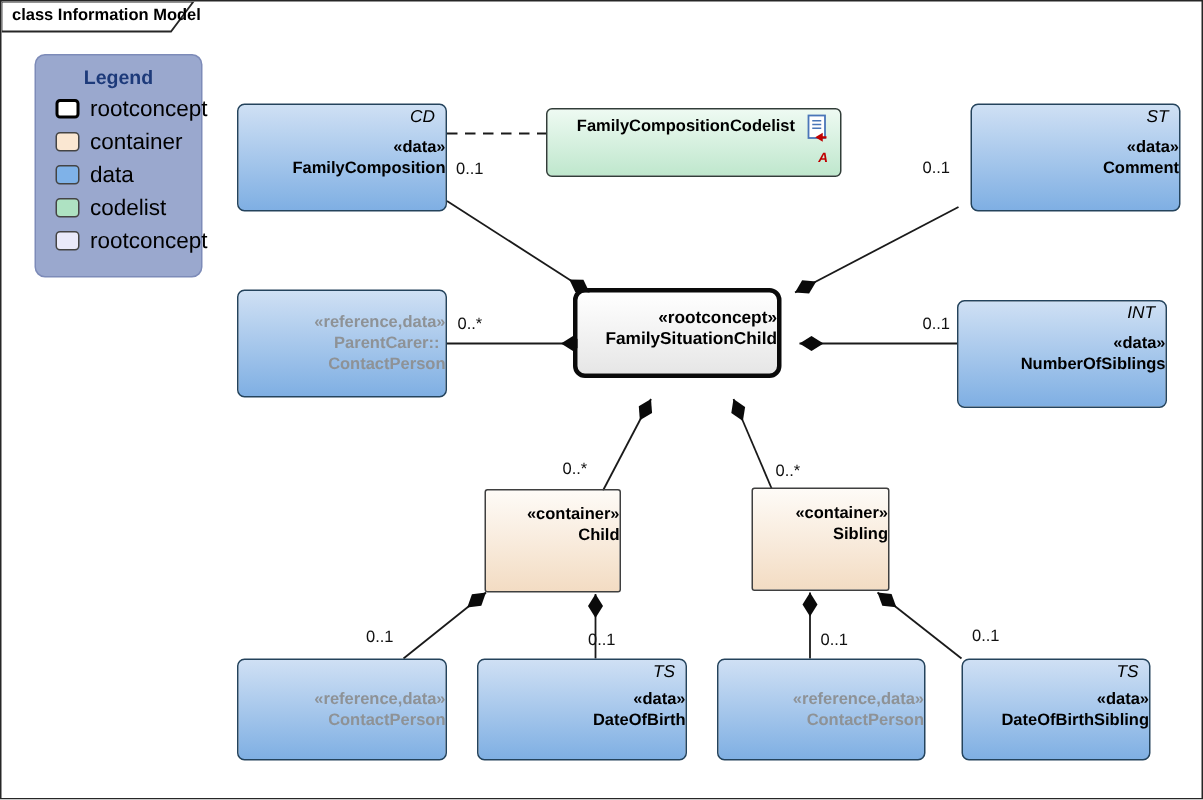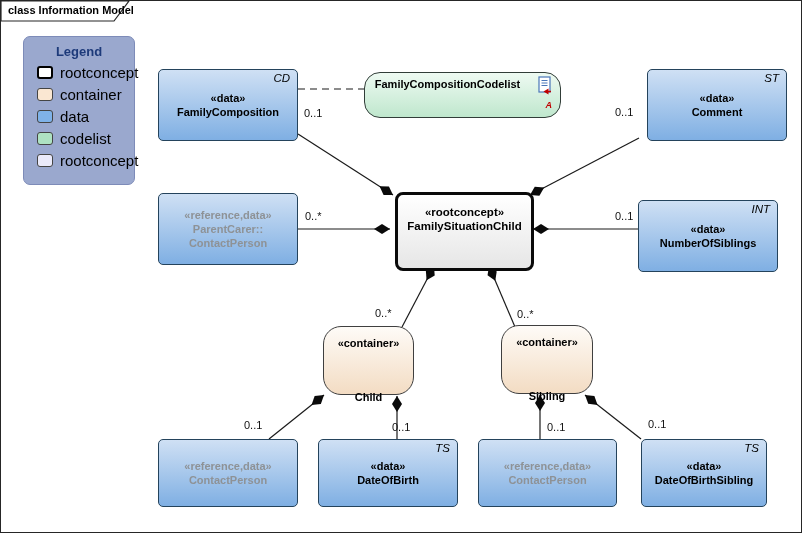--- a/index.html
+++ b/index.html
@@ -17,33 +17,33 @@
   
   .legend{position:absolute;left:22px;top:35px;width:112px;height:149px;
     background:#9aa8ce;border:1px solid #7d8bb8;border-radius:7px;box-sizing:border-box;}
   .legend-title{text-align:center;font:bold 13px "Liberation Sans",sans-serif;color:#1d3a7a;margin-top:7px;}
   .legend-row{display:flex;align-items:center;margin:5px 0 0 13px;font-size:15px;color:#000;}
   .swatch{width:16px;height:13px;border:1px solid #444;border-radius:3px;background:#fff;flex:0 0 auto;margin-right:7px;box-sizing:border-box;}
   .swatch.thick{border:2px solid #000;}
 
   
   .node{position:absolute;box-sizing:border-box;display:flex;flex-direction:column;
-    align-items:center;justify-content:center;text-align:center;
+    align-items:flex-end;justify-content:center;text-align:center;
     font:bold 11px "Liberation Sans",sans-serif;color:#000;}
   .node .stereo{line-height:13px;}
   .node .nname{line-height:14px;white-space:pre-line;}
   .node.data-node{background:linear-gradient(180deg,#cfe0f4 0%,#7fafe3 100%);
     border:1px solid #24435c;border-radius:5px;}
   .node.ref .stereo,.node.ref .nname{color:#8e9296;}
   .node.container-node{background:linear-gradient(180deg,#fefbf7 0%,#f3dcc3 100%);
-    border:1px solid #3f3f3f;border-radius:18px;justify-content:flex-start;padding-top:10px;gap:40px;}
+    border:1px solid #3f3f3f;border-radius:2px;justify-content:flex-start;padding-top:10px;}
   .node.root-node{background:linear-gradient(180deg,#ffffff 0%,#e6e6e6 100%);
     border:3px solid #0a0a0a;border-radius:8px;justify-content:flex-start;padding-top:11px;font-size:11.5px;}
   .node.codelist-node{background:linear-gradient(180deg,#eefaf2 0%,#bfe7cd 100%);
-    border:1px solid #313d38;border-radius:16px;justify-content:center;padding-right:30px;padding-bottom:22px;}
+    border:1px solid #313d38;border-radius:4px;justify-content:center;padding-right:30px;padding-bottom:22px;}
   .tabbr{position:absolute;top:2px;right:7px;font:italic 11.5px "Liberation Sans",sans-serif;color:#000;}
 
   .artifact{position:absolute;right:6px;top:3px;width:18px;height:34px;}
   .artifact .a-letter{position:absolute;right:2px;top:24px;font:italic bold 9px "Liberation Sans",sans-serif;color:#c00000;}
 
   .mult{position:absolute;font:11px "Liberation Sans",sans-serif;color:#111;line-height:11px;}
 </style>
 </head>
 <body>
 
@@ -127,21 +127,21 @@
     <div class="stereo">«data»</div>
     <div class="nname">Comment</div>
   </div>
 
   <div class="node data-node ref" style="left:157px;top:192px;width:140px;height:72px">
     <div class="stereo">«reference,data»</div>
     <div class="nname">ParentCarer::
 ContactPerson</div>
   </div>
 
-  <div class="node root-node" style="left:394px;top:191px;width:139px;height:79px">
+  <div class="node root-node" style="left:381px;top:191px;width:139px;height:60px">
     <div class="stereo">«rootconcept»</div>
     <div class="nname">FamilySituationChild</div>
   </div>
 
   <div class="node data-node" style="left:637px;top:199px;width:140px;height:72px">
     <span class="tabbr">INT</span>
     <div class="stereo">«data»</div>
     <div class="nname">NumberOfSiblings</div>
   </div>
 

